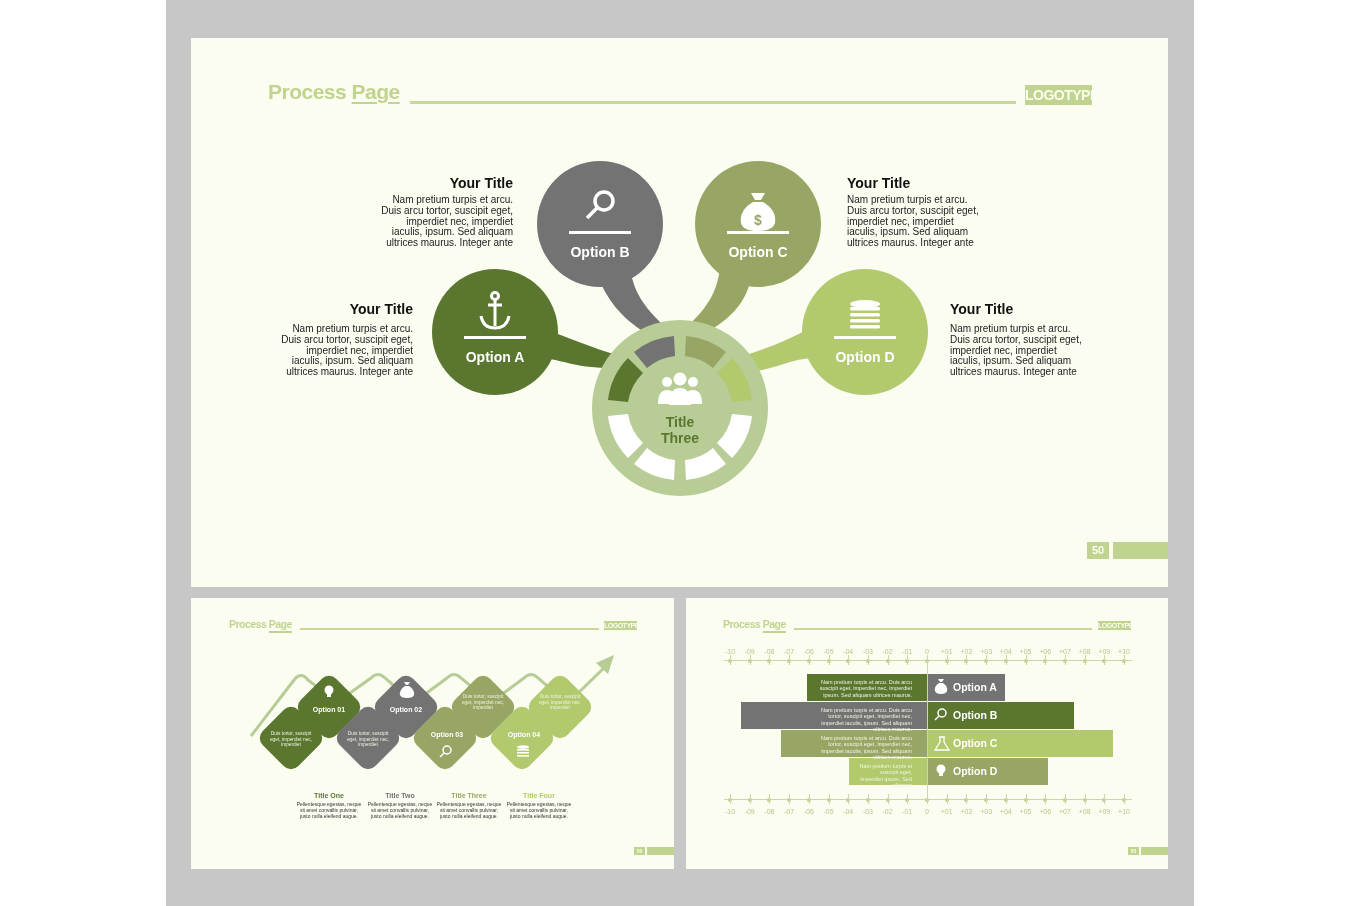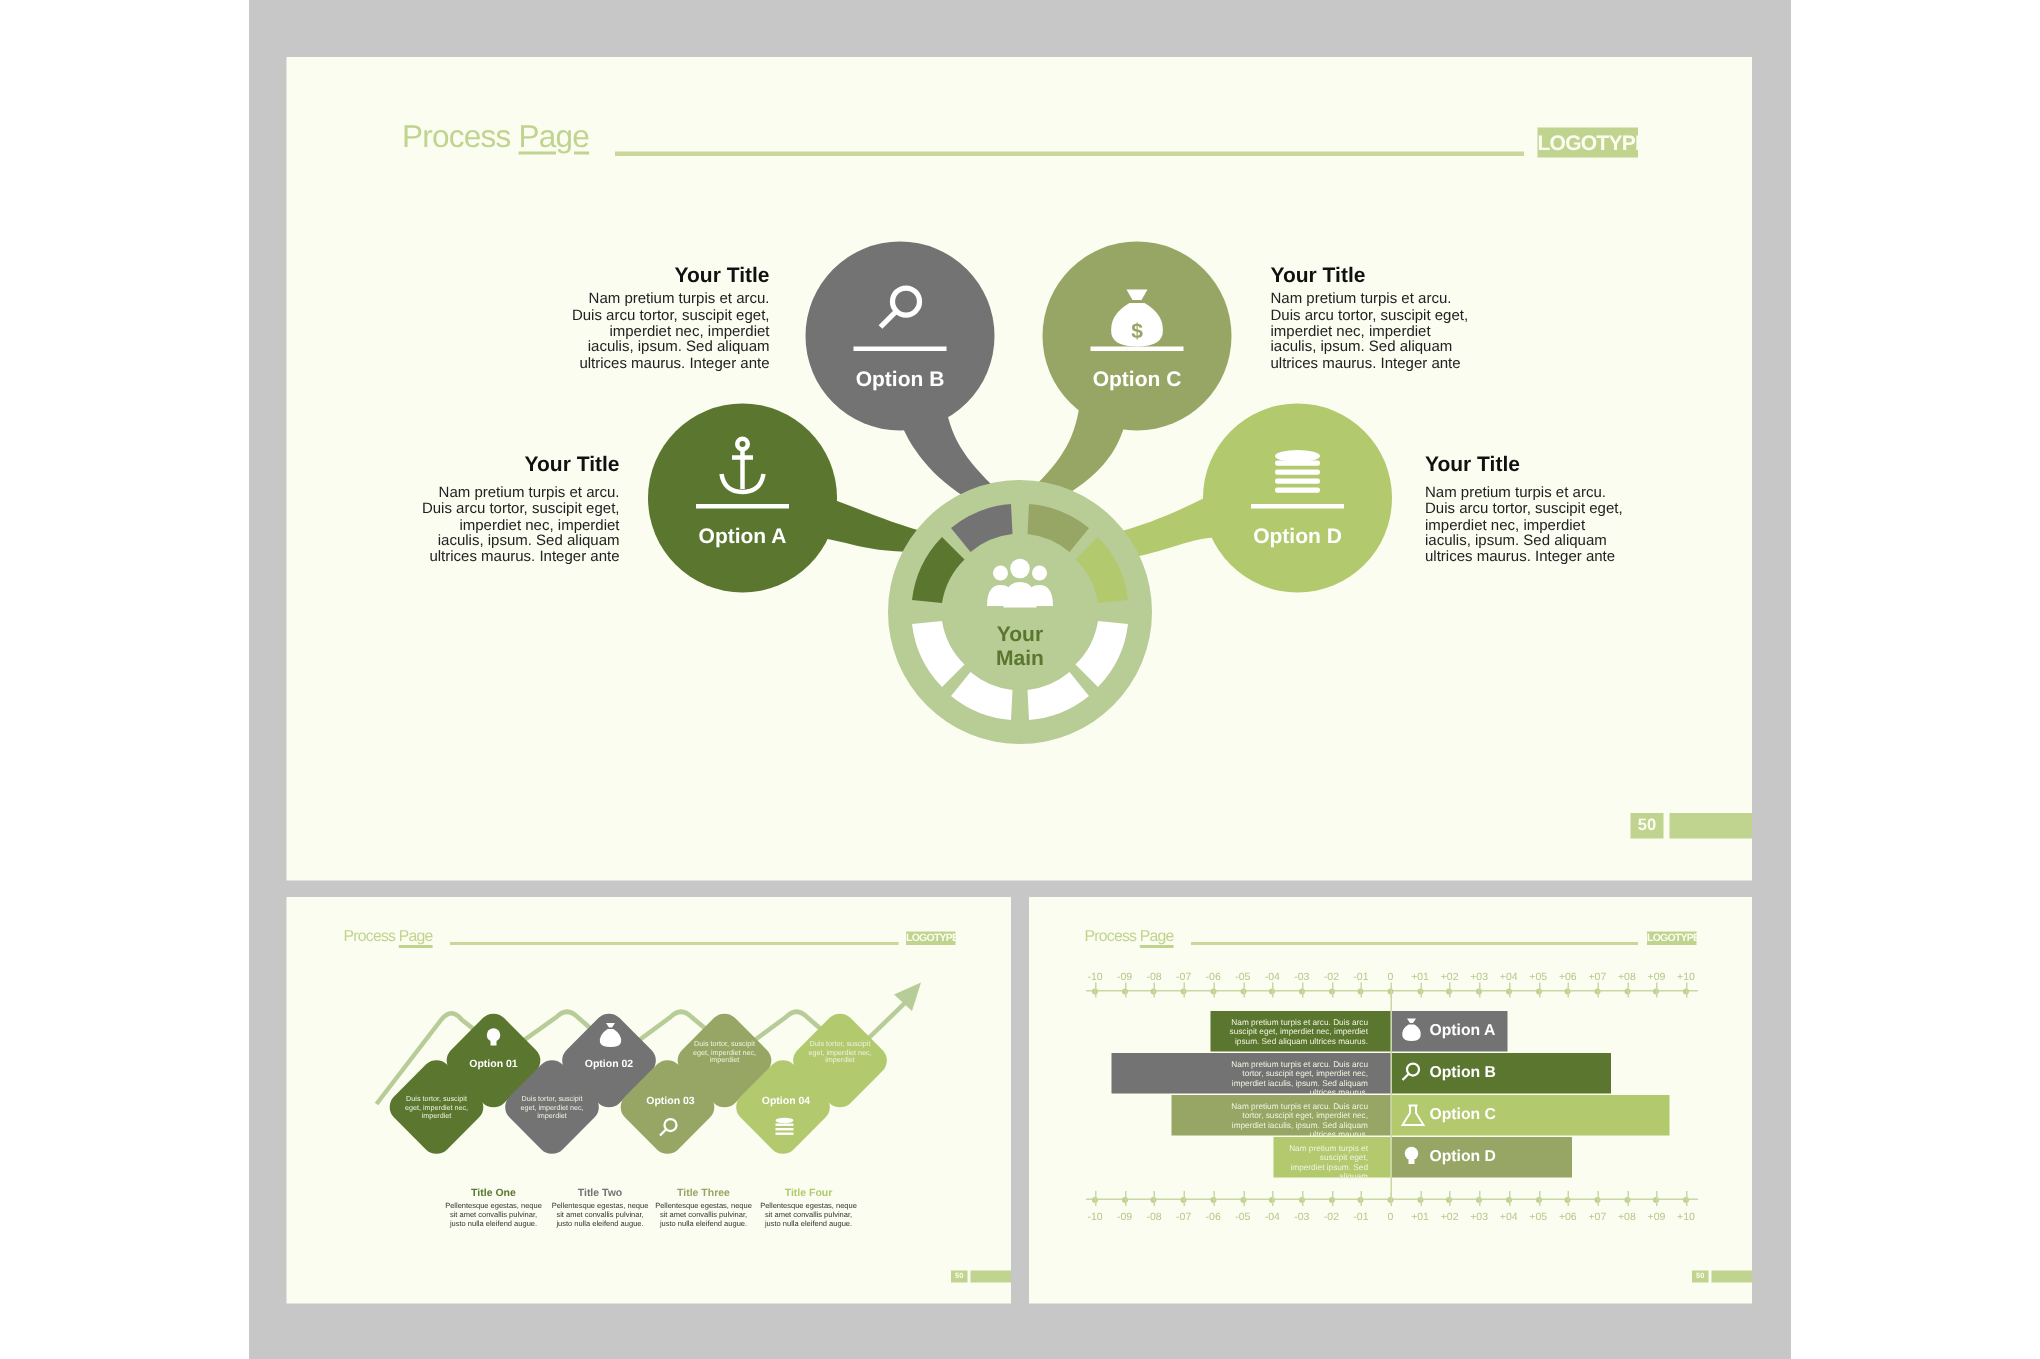--- a/index.html
+++ b/index.html
@@ -1,19 +1,19 @@
 <!DOCTYPE html>
 <html><head>
 <meta charset="utf-8">
 <style>
   html,body{margin:0;padding:0;}
   body{width:1360px;height:906px;background:#ffffff;position:relative;overflow:hidden;font-family:"Liberation Sans",sans-serif;}
   .frame{position:absolute;left:166px;top:0;width:1028px;height:906px;background:#c8c7c8;}
   .slide{position:absolute;background:#fafdf0;overflow:hidden;}
-  .hdr-title{position:absolute;font-weight:normal;color:#c1d48f;letter-spacing:-0.5px;white-space:nowrap;}
+  .hdr-title{position:absolute;font-weight:bold;color:#c1d48f;letter-spacing:-0.5px;white-space:nowrap;}
   .hdr-title .pg{text-decoration:underline;text-decoration-thickness:2px;text-underline-offset:3px;}
   .hdr-line{position:absolute;background:#c9d89a;}
   .logo{position:absolute;background:#c1d48f;color:#fafdf0;font-family:"Liberation Sans Narrow","Liberation Sans",sans-serif;font-weight:bold;text-align:center;letter-spacing:-0.5px;}
   .pnum{position:absolute;background:#c1d48f;color:#fafdf0;font-weight:bold;text-align:center;}
   .pbar{position:absolute;background:#c1d48f;}
   .blk-title{position:absolute;font-weight:bold;color:#111;font-size:14px;}
   .blk-text{position:absolute;font-size:10px;line-height:10.8px;color:#222;}
   .r{text-align:right;}
   .circ-label{position:absolute;color:#fff;font-weight:bold;font-size:14px;text-align:center;}
   .circ-line{position:absolute;background:#fff;height:3px;}
@@ -107,22 +107,22 @@
   <div class="circ-line" style="left:273px;top:298px;width:62px;"></div>
   <div class="circ-label" style="left:254px;top:311px;width:100px;">Option A</div>
   <div class="circ-line" style="left:378px;top:193px;width:62px;"></div>
   <div class="circ-label" style="left:359px;top:206px;width:100px;">Option B</div>
   <div class="circ-line" style="left:536px;top:193px;width:62px;"></div>
   <div class="circ-label" style="left:517px;top:206px;width:100px;">Option C</div>
   <div class="circ-line" style="left:643px;top:298px;width:62px;"></div>
   <div class="circ-label" style="left:624px;top:311px;width:100px;">Option D</div>
 
   <div style="position:absolute;left:439px;top:376px;width:100px;text-align:center;color:#5a762f;font-weight:bold;font-size:14px;line-height:16px;">
-    <div>Your</div>
-    <div>Main</div>
+    <div>Title</div>
+    <div>Three</div>
   </div>
 
   <div class="blk-title r" style="left:122px;top:263px;width:100px;">Your Title</div>
   <div class="blk-text r" style="left:72px;top:286px;width:150px;">
     <div>Nam pretium turpis et arcu.</div>
       <div>Duis arcu tortor, suscipit eget,</div>
       <div>imperdiet nec, imperdiet</div>
       <div>iaculis, ipsum. Sed aliquam</div>
       <div>ultrices maurus. Integer ante</div>
   </div>

